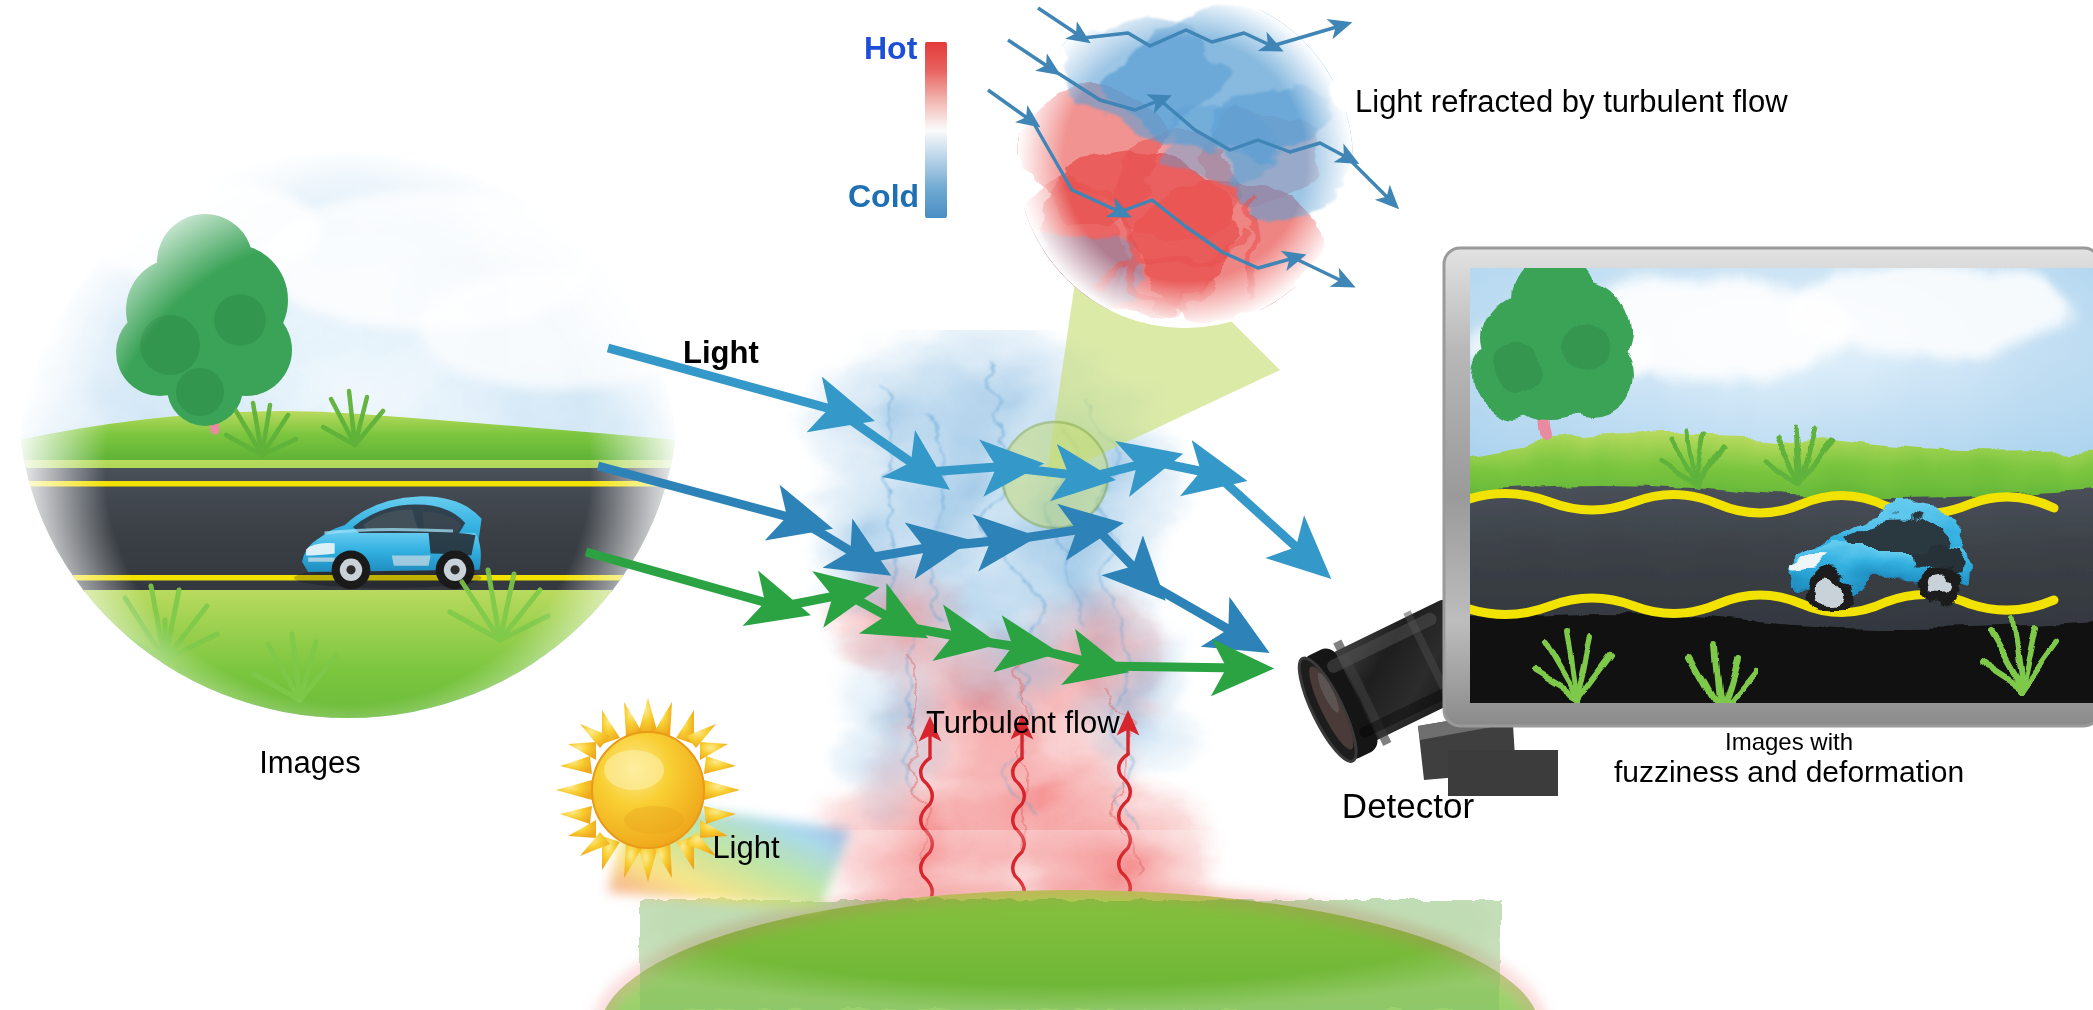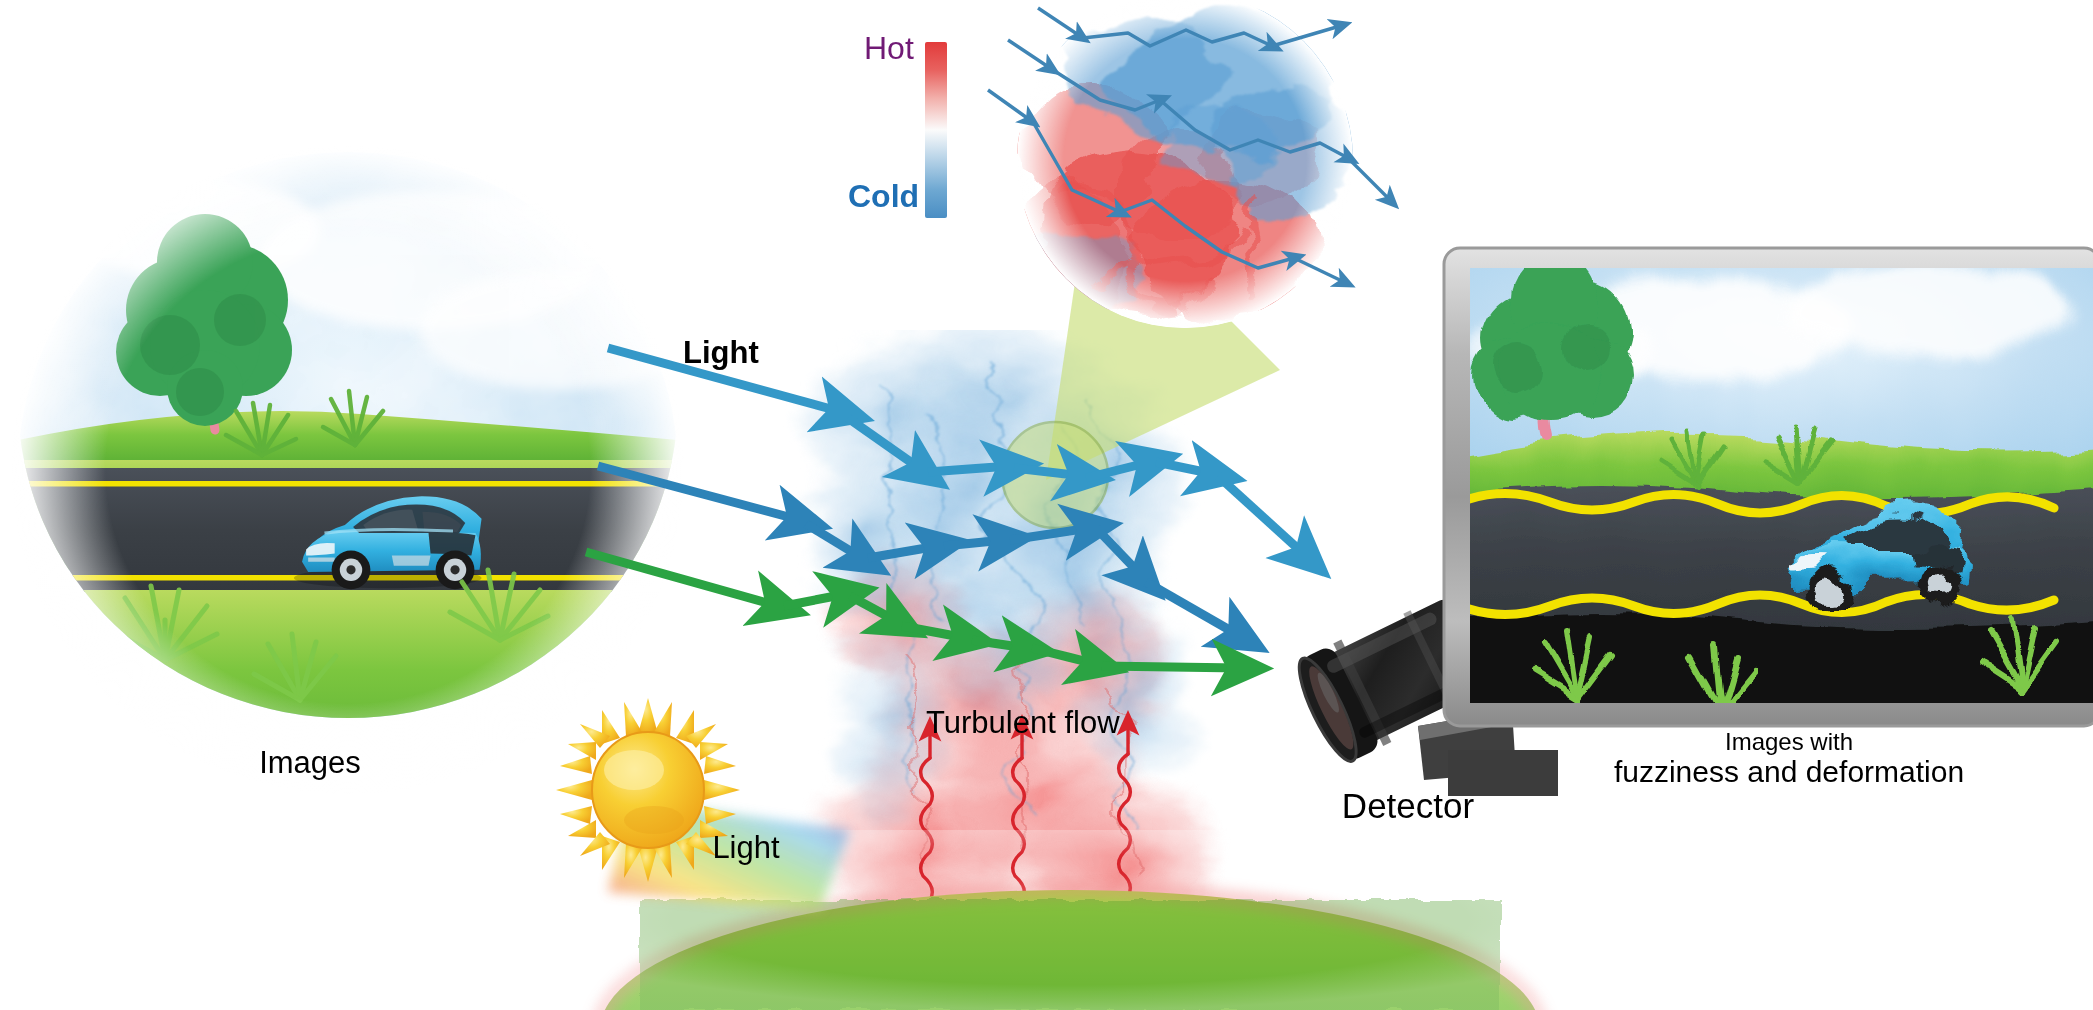--- a/index.html
+++ b/index.html
@@ -4,21 +4,21 @@
 <style>
   html,body{margin:0;padding:0;background:#fff;}
   body{width:2093px;height:1010px;overflow:hidden;font-family:"Liberation Sans",sans-serif;}
   #stage{position:relative;width:2093px;height:1010px;background:#ffffff;overflow:hidden;}
   .abs{position:absolute;}
   .lbl{position:absolute;color:#000;white-space:pre;line-height:1.18;}
   .lbl.c{text-align:center;transform:translateX(-50%);}
   svg{display:block;overflow:visible;}
   .cbar{position:absolute;border-radius:2px;
         background:linear-gradient(to bottom,#e23b3b 0%,#e8625f 16%,#f2b0ab 32%,#fbfbfb 50%,#b9d4e8 66%,#6ea8d2 84%,#4a8ec4 100%);}
-  .hot{position:absolute;color:#701a75;}
+  .hot{position:absolute;color:#1d4ed8;font-weight:bold;}
   .cold{position:absolute;color:#1f6fb4;}
 </style>
 </head>
 <body>
 
 <div id="stage">
 
   <svg class="abs" style="left:0;top:0;width:0;height:0" aria-hidden="true">
     <defs>
       <filter id="fTurb" x="-40%" y="-40%" width="180%" height="180%">
@@ -440,20 +440,21 @@
       <path d="M850,596 L898,622" marker-end="url(#mGreen)"></path>
       <path d="M902,626 L966,638" marker-end="url(#mGreen)"></path>
       <path d="M972,640 L1026,648" marker-end="url(#mGreen)"></path>
       <path d="M1032,648 L1096,664" marker-end="url(#mGreen)"></path>
       <path d="M1102,666 L1240,668" marker-end="url(#mGreen)"></path>
     </g>
   </svg>
 
   <div class="lbl" style="left:683px;top:335px;font-size:31px;font-weight:bold;">Light</div>
   <div class="lbl" style="left:926px;top:705px;font-size:31px;">Turbulent flow</div>
+  <div class="lbl" style="left:1355px;top:84px;font-size:31px;">Light refracted by turbulent flow</div>
 
   <svg class="abs" style="left:1285px;top:595px;width:260px;height:200px" viewBox="1285 595 260 200" width="260" height="200">
     <g transform="rotate(-26 1400 680)">
       <rect x="1330" y="626" width="150" height="98" rx="10" fill="url(#gLens)"></rect>
       <rect x="1318" y="618" width="36" height="114" rx="12" fill="#151515"></rect>
       <ellipse cx="1322" cy="675" rx="15" ry="57" fill="#1d1d1d" stroke="#3a3a3a" stroke-width="3"></ellipse>
       <ellipse cx="1326" cy="675" rx="10" ry="46" fill="#4a3a38"></ellipse>
       <ellipse cx="1330" cy="660" rx="5" ry="22" fill="#6a6a6a" opacity="0.55"></ellipse>
       <rect x="1356" y="618" width="9" height="114" fill="#3c3c3c" opacity="0.65"></rect>
       <rect x="1432" y="622" width="8" height="104" fill="#4a4a4a" opacity="0.5"></rect>

